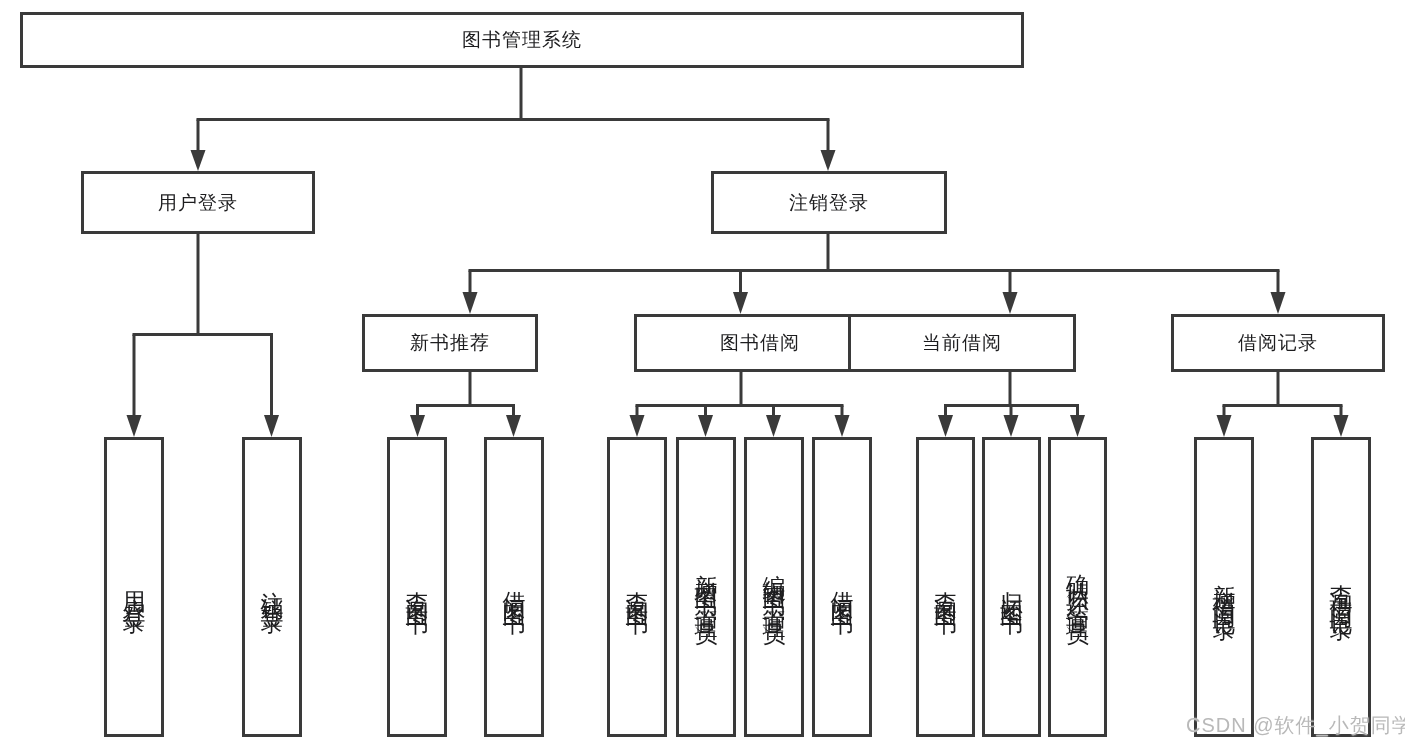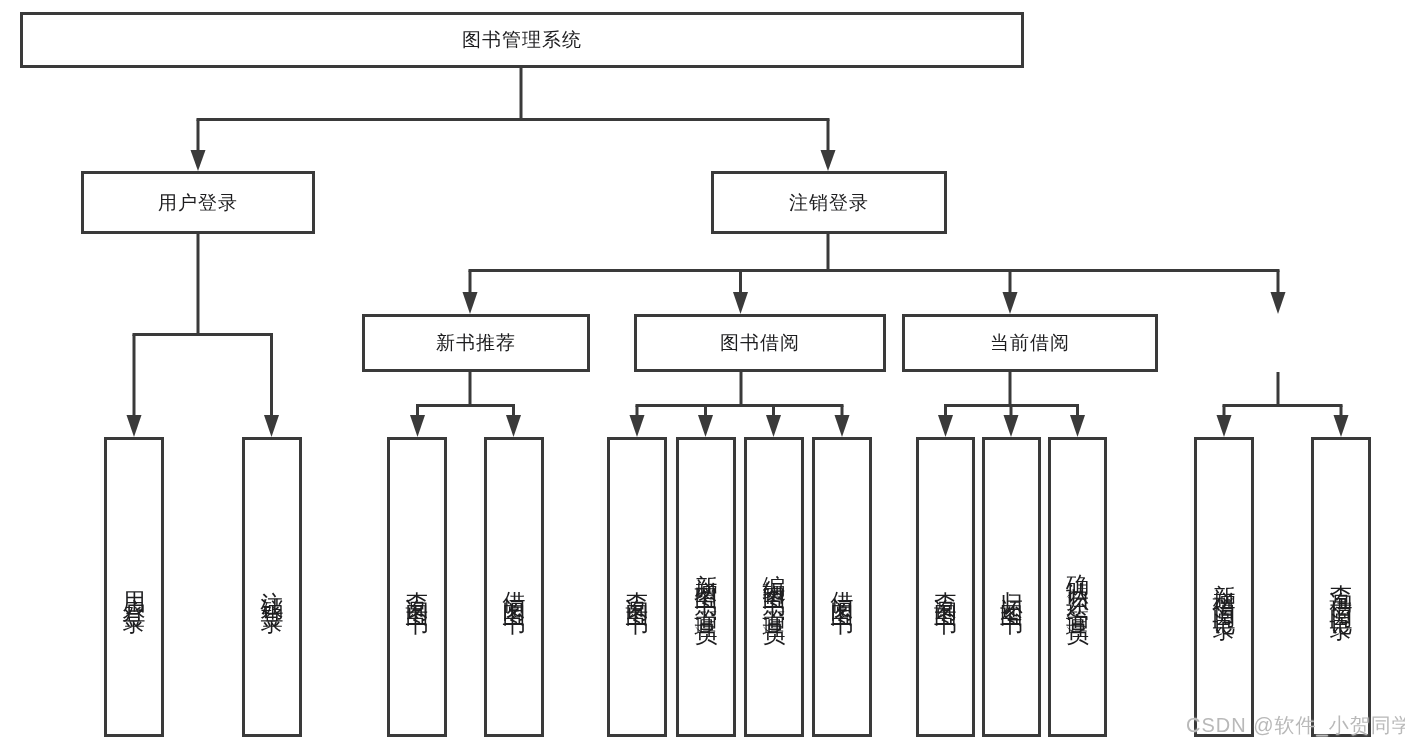--- a/index.html
+++ b/index.html
@@ -118,23 +118,24 @@
     <polygon points="1070,415 1085,415 1077.5,437"></polygon>
     <polygon points="1216.5,415 1231.5,415 1224,437"></polygon>
     <polygon points="1333.5,415 1348.5,415 1341,437"></polygon>
   </svg>
 
   <div class="node" style="left:20px;top:12px;width:1004px;height:56px">图书管理系统</div>
 
   <div class="node" style="left:81px;top:171px;width:234px;height:63px">用户登录</div>
   <div class="node" style="left:711px;top:171px;width:236px;height:63px">注销登录</div>
 
-  <div class="node" style="left:362px;top:314px;width:228px;height:58px">新书推荐</div>
+  <div class="node" style="left:362px;top:314px;width:176px;height:58px">新书推荐</div>
   <div class="node" style="left:634px;top:314px;width:252px;height:58px">图书借阅</div>
-  <div class="node" style="left:902px;top:314px;width:256px;height:58px">当前借阅</div>
+  <div class="node" style="left:848px;top:314px;width:228px;height:58px">当前借阅</div>
+  <div class="node" style="left:1171px;top:314px;width:214px;height:58px">借阅记录</div>
 
   <div class="vnode" style="left:104px;top:437px;width:60px;height:300px">用户登录</div>
   <div class="vnode" style="left:242px;top:437px;width:60px;height:300px">注销登录</div>
 
   <div class="vnode" style="left:387px;top:437px;width:60px;height:300px">查询图书</div>
   <div class="vnode" style="left:484px;top:437px;width:60px;height:300px">借阅图书</div>
 
   <div class="vnode" style="left:607px;top:437px;width:60px;height:300px">查询图书</div>
   <div class="vnode" style="left:676px;top:437px;width:60px;height:300px">新增图书（管理员）</div>
   <div class="vnode" style="left:744px;top:437px;width:60px;height:300px">编辑图书（管理员）</div>

